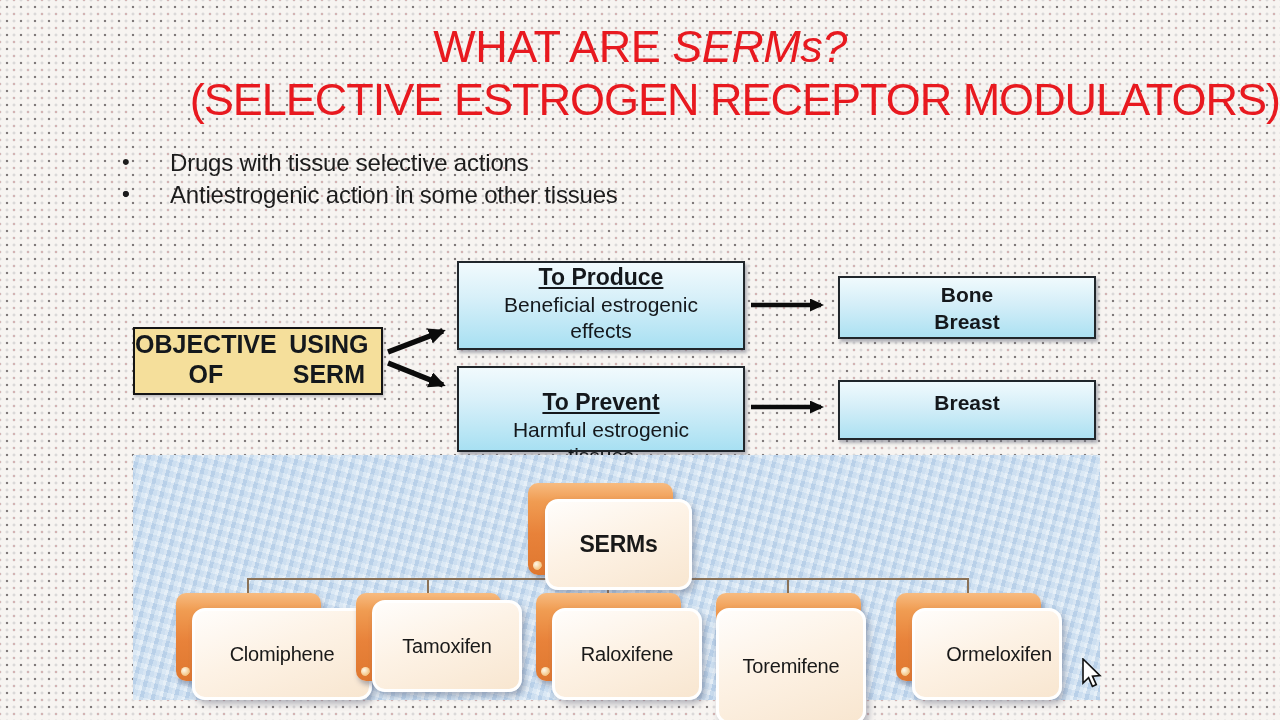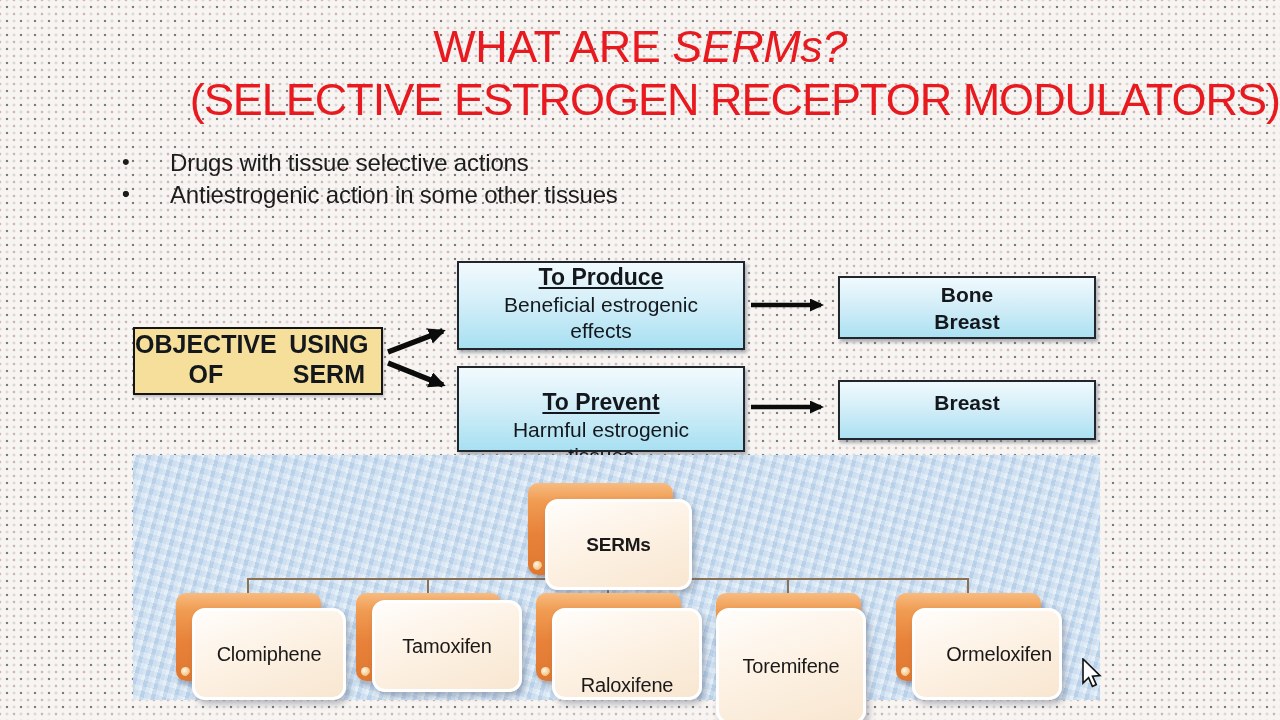--- a/index.html
+++ b/index.html
@@ -50,21 +50,21 @@
   .drop{position:absolute;top:123px;width:2px;height:17px;background:#8b7257;}
   .card-back{position:absolute;border-radius:10px;
     background:linear-gradient(180deg,#f7bb80 0%,#f09c52 20%,#e8823a 55%,#df772f 100%);
     box-shadow:2px 4px 5px rgba(85,92,115,.45);}
   .card-back:after{content:"";position:absolute;left:5px;bottom:5px;width:9px;height:9px;border-radius:50%;
     background:radial-gradient(circle at 35% 35%, #fff8e8 0%, #f3c27e 70%, transparent 75%);}
   .card-front{position:absolute;border:3px solid #ffffff;border-radius:13px;box-sizing:border-box;
     background:linear-gradient(160deg,#fffdfb 0%,#fdf2e5 45%,#f8e6d0 100%);
     box-shadow:3px 4px 6px rgba(92,98,120,.42);
     display:flex;align-items:center;justify-content:center;color:#191919;font-size:20px;letter-spacing:-.2px;}
-  .root-front{font-weight:bold;font-size:19px;}
+  .root-front{font-weight:bold;font-size:23px;}
   .cursor{left:1081px;top:658px;width:24px;height:32px;}
 </style>
 </head>
 <body>
 
 <div class="slide">
 
   <div class="abs title-wrap">
     <div class="title-l1"><span>WHAT ARE </span><span class="ital">SERMs?</span></div>
     <div class="title-l2">(SELECTIVE ESTROGEN RECEPTOR MODULATORS)</div>
@@ -122,31 +122,31 @@
     <div class="drop" style="left:474px;"></div>
     <div class="drop" style="left:654px;"></div>
     <div class="drop" style="left:834px;"></div>
 
     <div class="card-back" style="left:395px;top:28px;width:145px;height:92px;"></div>
     <div class="card-front root-front" style="left:412px;top:44px;width:147px;height:91px;">
       <span>SERMs</span>
     </div>
 
     <div class="card-back" style="left:43px;top:138px;width:145px;height:88px;"></div>
-    <div class="card-front" style="left:59px;top:153px;width:154px;height:92px;">
+    <div class="card-front" style="left:59px;top:153px;width:180px;height:92px;">
       <span>Clomiphene</span>
     </div>
 
     <div class="card-back" style="left:223px;top:138px;width:145px;height:88px;"></div>
     <div class="card-front" style="left:239px;top:145px;width:150px;height:92px;">
       <span>Tamoxifen</span>
     </div>
 
     <div class="card-back" style="left:403px;top:138px;width:145px;height:88px;"></div>
-    <div class="card-front" style="left:419px;top:153px;width:150px;height:92px;align-items:flex-end;">
+    <div class="card-front" style="left:419px;top:153px;width:150px;height:92px;">
       <span>Raloxifene</span>
     </div>
 
     <div class="card-back" style="left:583px;top:138px;width:145px;height:88px;"></div>
     <div class="card-front" style="left:583px;top:153px;width:150px;height:116px;">
       <span>Toremifene</span>
     </div>
 
     <div class="card-back" style="left:763px;top:138px;width:145px;height:88px;"></div>
     <div class="card-front" style="left:779px;top:153px;width:150px;height:92px;padding-left:24px;">

